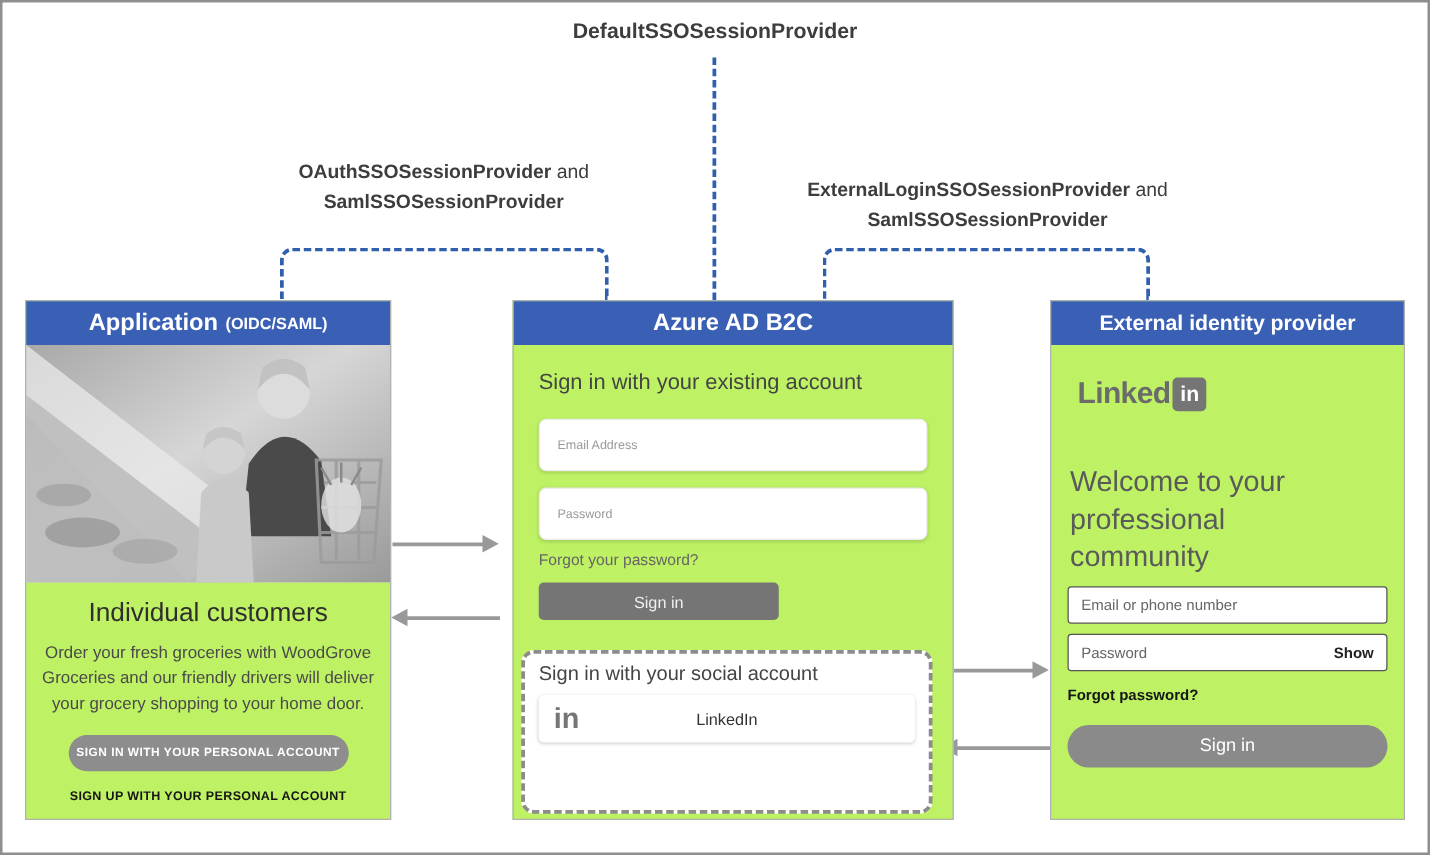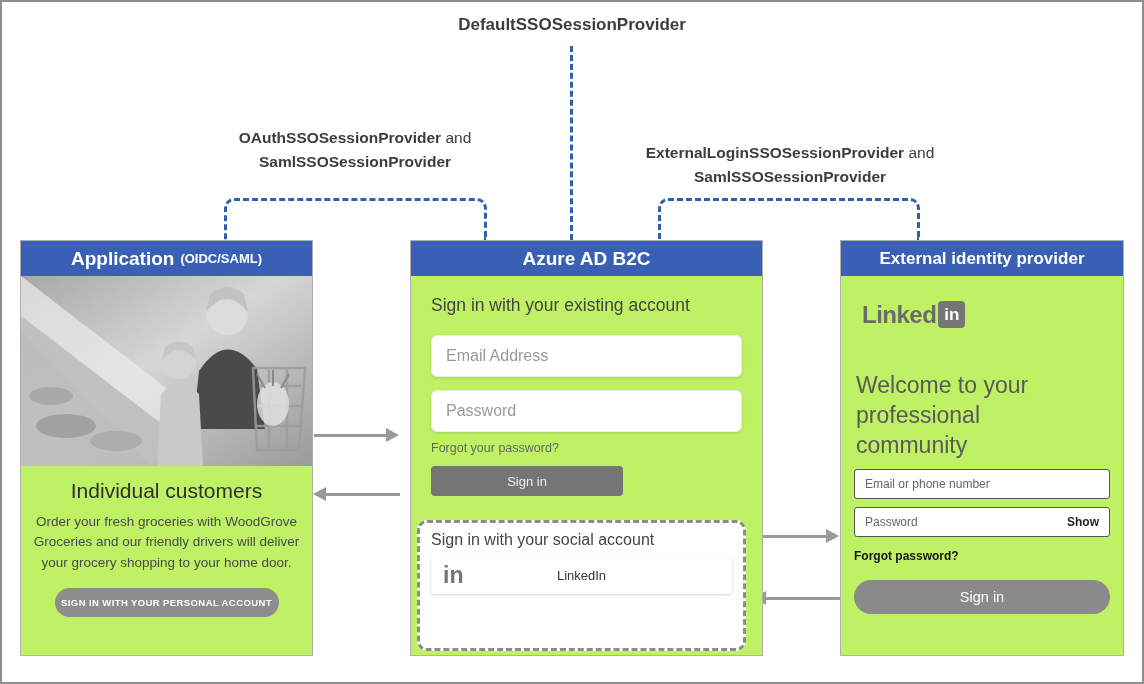--- a/index.html
+++ b/index.html
@@ -61,41 +61,41 @@
   .app-desc{margin:9px 11px 0;text-align:center;font-size:13.5px;line-height:1.5;color:#4a4a4a;}
   .pill-btn{margin:15px auto 0;width:224px;height:29px;border:none;border-radius:15px;
     background:var(--button-gray);color:#fff;font-size:9.5px;font-weight:bold;letter-spacing:.4px;
     display:flex;align-items:center;justify-content:center;cursor:pointer;font-family:inherit;}
   .app-signup{margin-top:15px;text-align:center;font-size:10px;font-weight:bold;color:#161616;letter-spacing:.3px;}
 
   
   .azure-body{padding:19px 20px 0;}
   .azure-heading{font-size:17.5px;color:#444;font-weight:normal;}
   .soft-input{width:100%;height:42px;margin-top:13px;border:1px solid #ececec;border-radius:6px;
-    box-shadow:0 1px 3px rgba(0,0,0,.14);padding:0 14px;font-size:16px;color:#444;font-family:inherit;}
+    box-shadow:0 1px 3px rgba(0,0,0,.14);padding:0 14px;font-size:10px;color:#444;font-family:inherit;}
   .soft-input::placeholder{color:#9a9a9a;}
   .soft-input:first-of-type{margin-top:19px;}
   .azure-forgot{margin-top:9px;font-size:12.5px;color:#666;cursor:pointer;}
   .azure-signin{margin-top:11px;width:192px;height:30px;border:none;border-radius:4px;
     background:#757575;color:#efefef;font-size:13px;cursor:pointer;font-family:inherit;}
   .social-box{position:absolute;left:6px;top:279px;width:329px;height:131px;
     border:3px dashed #8c8c8c;border-radius:10px;padding:8px 11px 0;background:#fff;}
   .social-heading{font-size:16px;color:#444;}
   .social-row{position:relative;height:38px;margin-top:7px;background:#fff;border-radius:4px;
     box-shadow:0 1px 3px rgba(0,0,0,.18);display:flex;align-items:center;justify-content:center;cursor:pointer;}
   .social-row .row-label{font-size:13px;color:#333;}
   .row-icon{position:absolute;left:12px;top:50%;transform:translateY(-50%);}
   .in-glyph{font-size:23px;font-weight:bold;color:#757575;line-height:1;}
   .ms-grid{display:grid;grid-template-columns:11px 11px;grid-template-rows:11px 11px;gap:2px;}
   .ms-grid i{display:block;}
   .ms1{background:#8f8f8f;} .ms2{background:#6f6f6f;} .ms3{background:#a6a6a6;} .ms4{background:#9b9b9b;}
 
   
   .idp-body{padding:25px 13px 0;}
-  .li-logo{display:flex;align-items:flex-start;margin-left:8px;}
+  .li-logo{display:flex;align-items:flex-end;margin-left:8px;}
   .li-word{font-size:24px;font-weight:bold;color:#6b6b6b;letter-spacing:-.5px;}
   .li-badge{margin-left:2px;width:27px;height:27px;border-radius:4px;background:#757575;color:#fff;
     font-size:17px;font-weight:bold;display:flex;align-items:center;justify-content:center;}
   .idp-welcome{margin:42px 0 0 2px;font-size:23px;color:#5a5a5a;line-height:1.3;max-width:235px;}
   .hard-input{display:flex;align-items:center;height:30px;margin-top:8px;border:1px solid #555;
     border-radius:3px;background:#fff;padding:0 10px;}
   .hard-input:first-of-type{margin-top:23px;}
   .hard-input input{flex:1;border:none;outline:none;font-size:12px;color:#444;font-family:inherit;background:transparent;}
   .hard-input input::placeholder{color:#666;}
   .show-label{font-size:12px;font-weight:bold;color:#222;cursor:pointer;}
@@ -169,20 +169,21 @@
         <path d="M232 92 h52 l-6 82 h-42 z"></path>
         <path d="M238 110 h42 M236 130 h44 M235 150 h44"></path>
         <path d="M248 92 v80 M266 92 v80"></path>
       </g>
       <ellipse cx="252" cy="128" rx="16" ry="22" fill="#e2e2e2" opacity=".8"></ellipse>
       <path d="M244 112 l-8 -14 M252 110 l0 -16 M260 112 l8 -14" stroke="#8a8a8a" stroke-width="2" fill="none"></path>
     </svg>
     <div class="app-heading">Individual customers</div>
     <p class="app-desc">Order your fresh groceries with WoodGrove Groceries and our friendly drivers will deliver your grocery shopping to your home door.</p>
     <button class="pill-btn">SIGN IN WITH YOUR PERSONAL ACCOUNT</button>
+    <div class="app-signup">SIGN UP WITH YOUR PERSONAL ACCOUNT</div>
   </div>
 
   <div class="panel panel-azure">
     <div class="panel-header">
       <span>Azure AD B2C</span>
     </div>
     <div class="azure-body">
       <div class="azure-heading">Sign in with your existing account</div>
       <input class="soft-input" type="text" placeholder="Email Address" style="">
       <input class="soft-input" type="text" placeholder="Password" style="">

